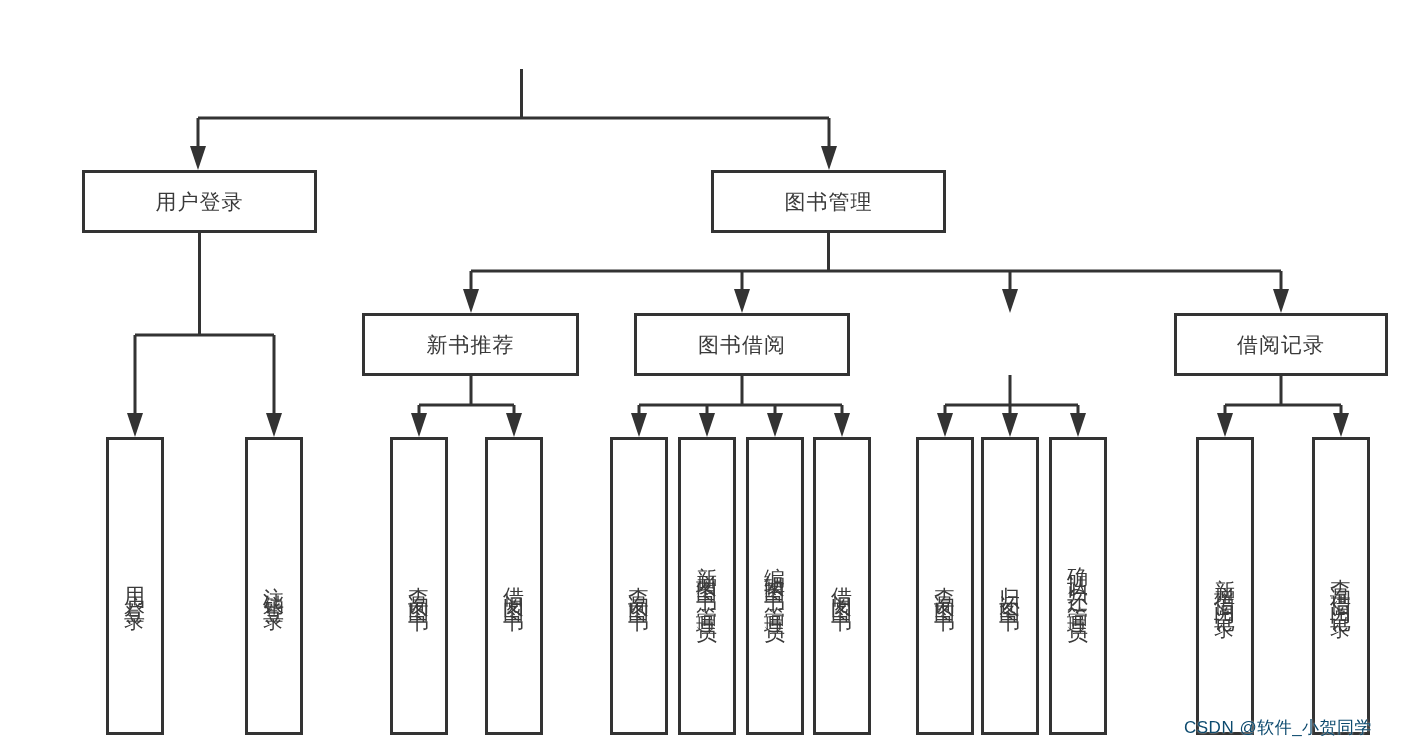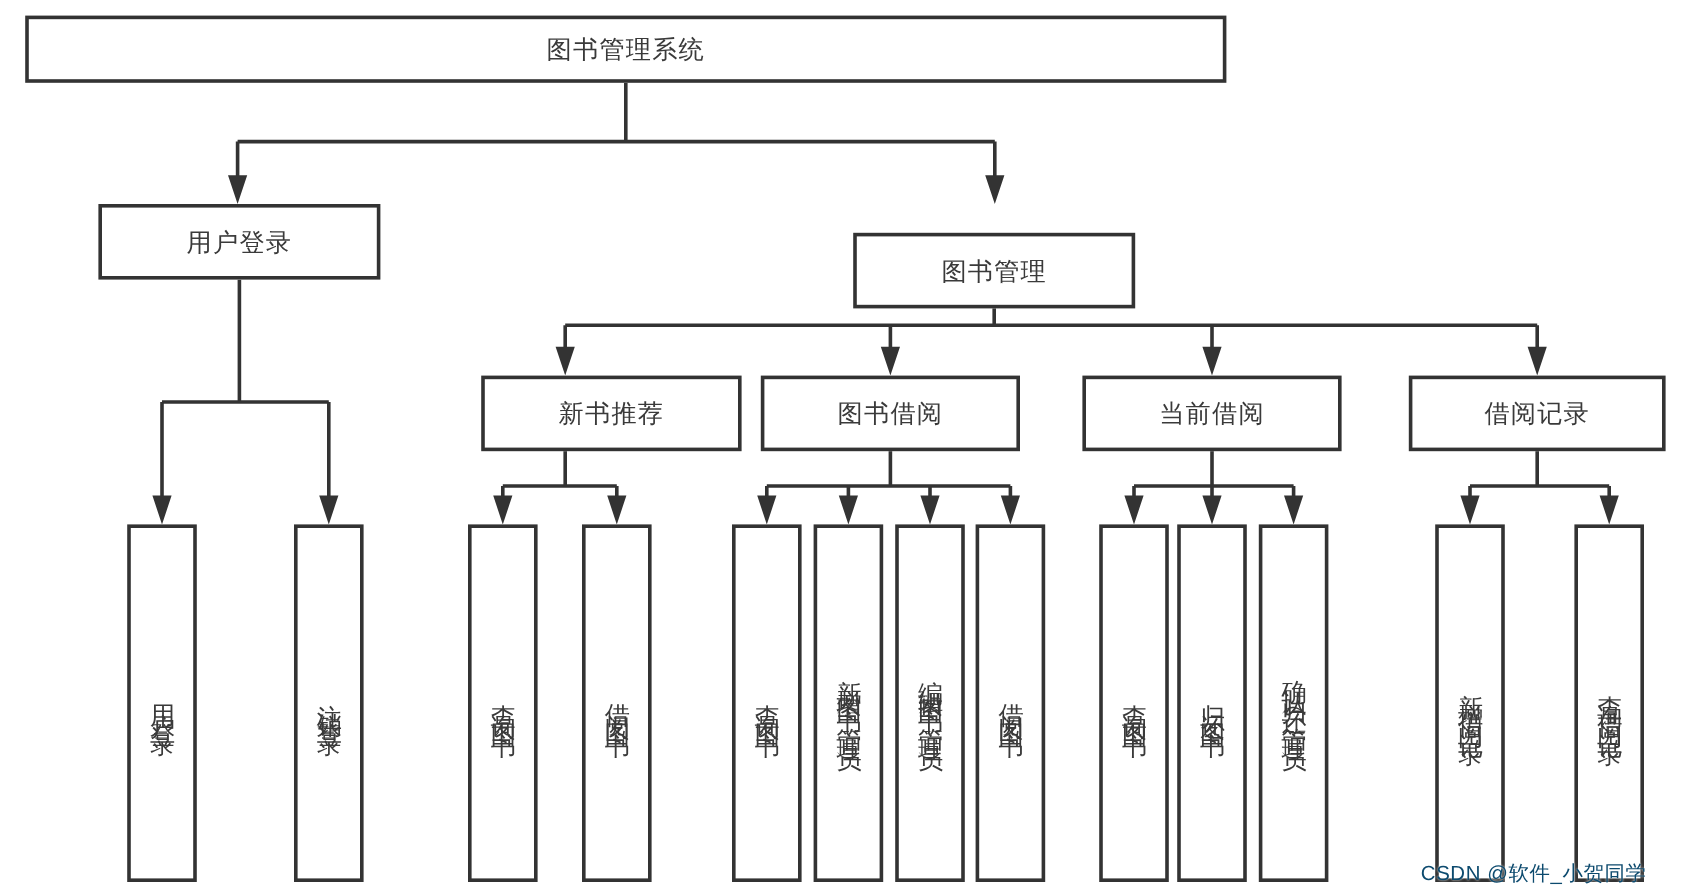--- a/index.html
+++ b/index.html
@@ -80,28 +80,26 @@
              M463 289 L479 289 L471 313 Z  M734 289 L750 289 L742 313 Z
              M1002 289 L1018 289 L1010 313 Z  M1273 289 L1289 289 L1281 313 Z
              M411 413 L427 413 L419 437 Z  M506 413 L522 413 L514 437 Z
              M631 413 L647 413 L639 437 Z  M699 413 L715 413 L707 437 Z
              M767 413 L783 413 L775 437 Z  M834 413 L850 413 L842 437 Z
              M937 413 L953 413 L945 437 Z  M1002 413 L1018 413 L1010 437 Z
              M1070 413 L1086 413 L1078 437 Z
              M1217 413 L1233 413 L1225 437 Z  M1333 413 L1349 413 L1341 437 Z" fill="#333333" stroke="none"></path>
   </svg>
 
-  <div class="node h-node" style="left:21px; top:13px; width:1001px; height:56px;">图书管理系统</div>
 
   <div class="node h-node" style="left:82px; top:170px; width:235px; height:63px;">用户登录</div>
-  <div class="node h-node" style="left:711px; top:170px; width:235px; height:63px;margin-top:24px;">图书管理</div>
+  <div class="node h-node" style="left:711px; top:170px; width:235px; height:63px;">图书管理</div>
 
-  <div class="node h-node" style="left:362px; top:313px; width:217px; height:63px;margin-left:39px;">新书推荐</div>
+  <div class="node h-node" style="left:362px; top:313px; width:217px; height:63px;">新书推荐</div>
   <div class="node h-node" style="left:634px; top:313px; width:216px; height:63px;text-align:right;">图书借阅</div>
-  <div class="node h-node" style="left:902px; top:313px; width:216px; height:63px;">当前借阅</div>
   <div class="node h-node" style="left:1174px; top:313px; width:214px; height:63px;">借阅记录</div>
 
   <div class="node leaf" style="left:106px; top:437px; width:58px; height:298px;">用户登录</div>
   <div class="node leaf" style="left:245px; top:437px; width:58px; height:298px;">注销登录</div>
 
   <div class="node leaf" style="left:390px; top:437px; width:58px; height:298px;">查询图书</div>
   <div class="node leaf" style="left:485px; top:437px; width:58px; height:298px;">借阅图书</div>
 
   <div class="node leaf" style="left:610px; top:437px; width:58px; height:298px;">查询图书</div>
   <div class="node leaf" style="left:678px; top:437px; width:58px; height:298px;">新增图书（管理员）</div>

